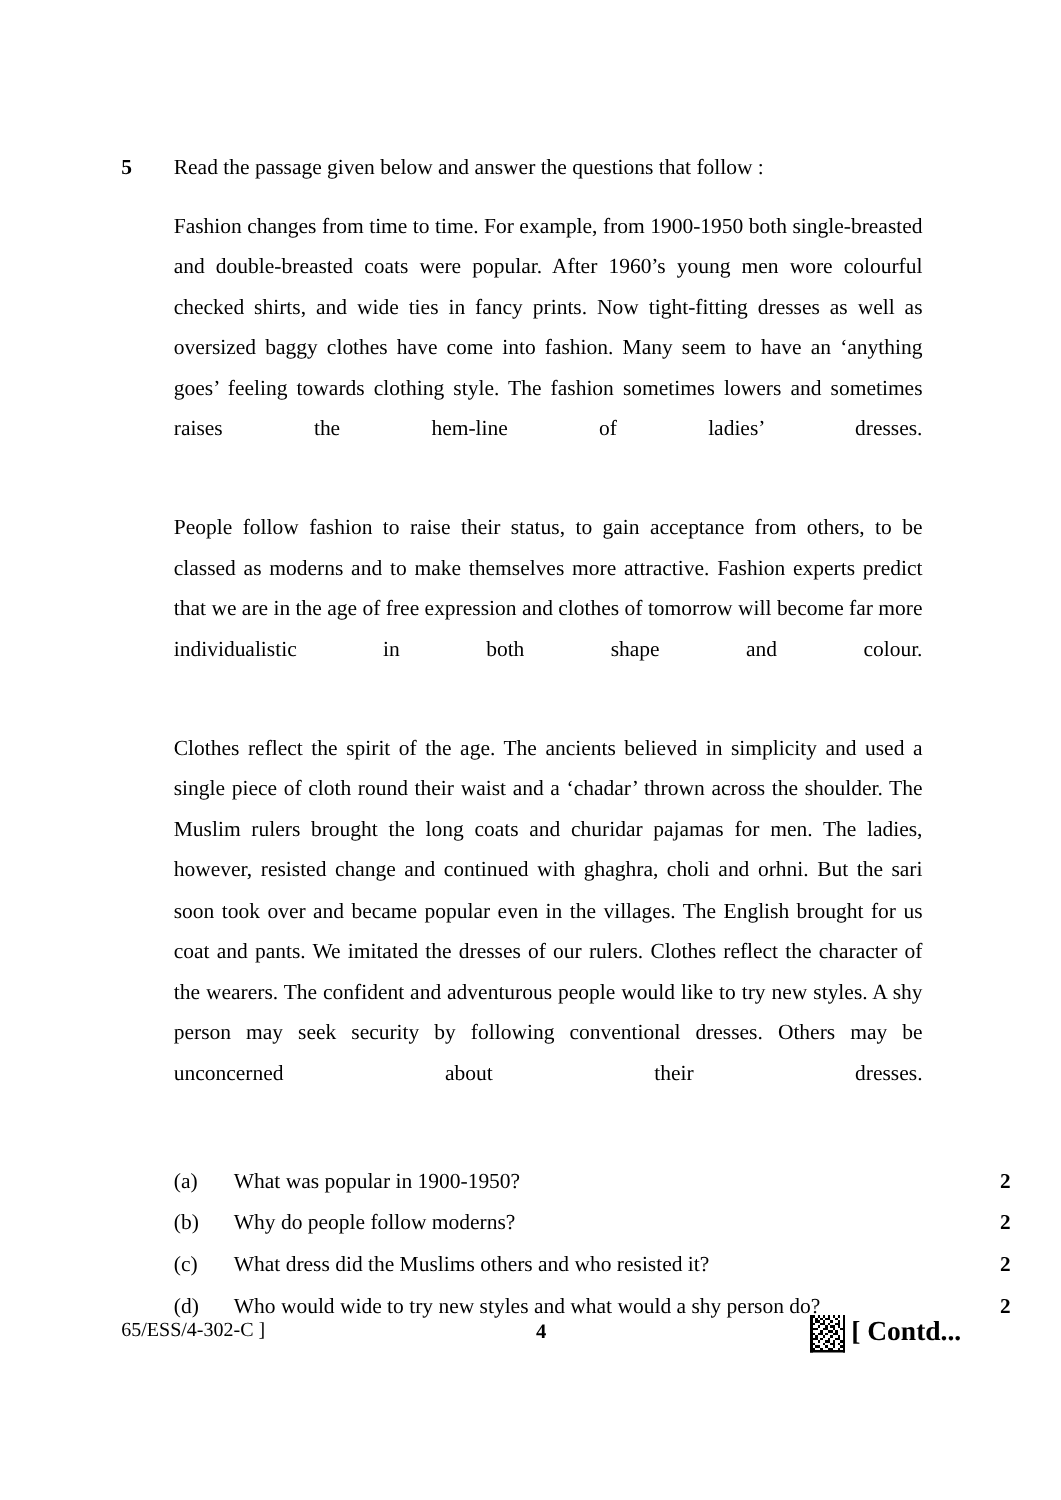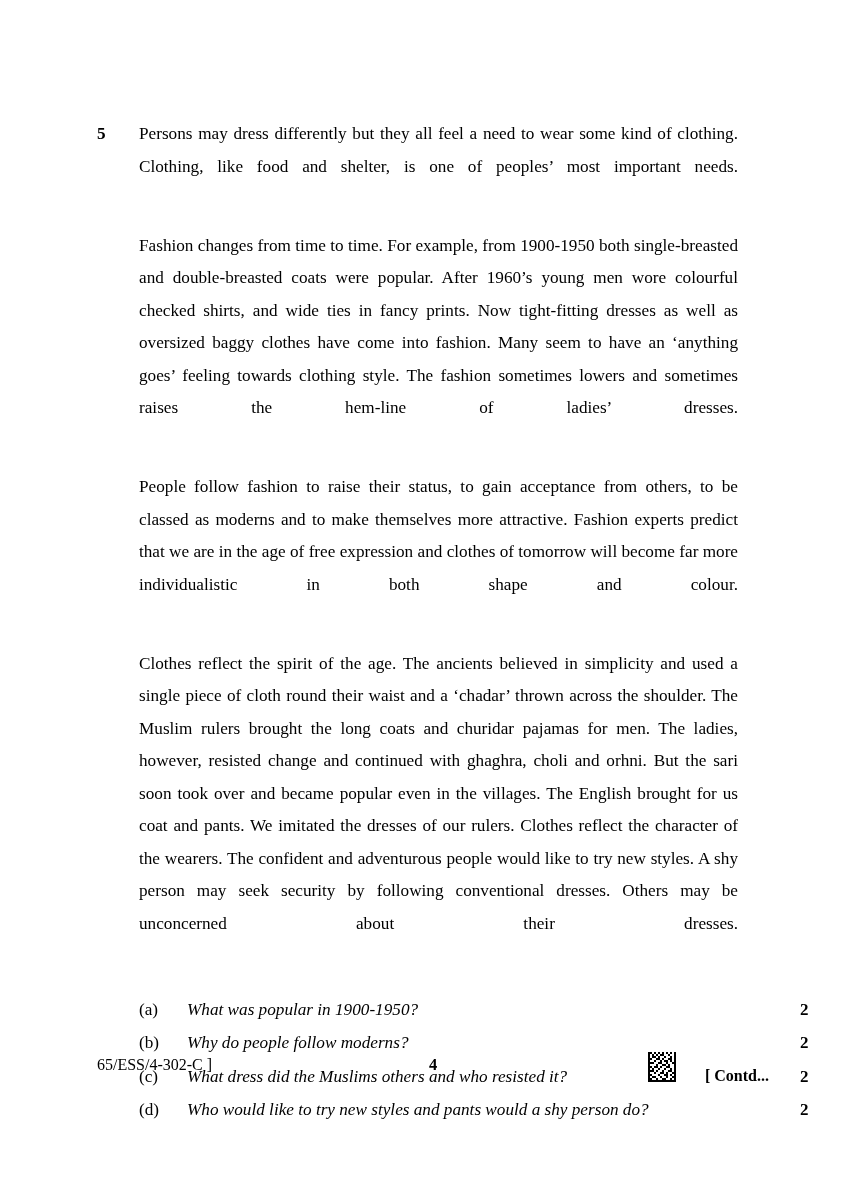--- a/index.html
+++ b/index.html
@@ -103,21 +103,20 @@
     left: 0;
     top: 0;
     width: 40px;
   }
 
   .subq-text {
     display: block;
     margin-left: 48px;
     margin-right: 80px;
     white-space: nowrap;
-    font-style: italic;
   }
 
   .marks {
     position: absolute;
     top: 0;
     left: 661px;
     width: 20px;
     text-align: left;
     font-weight: bold;
     font-size: 17px;
@@ -149,23 +148,23 @@
     width: 672px;
     text-align: center;
     font-weight: bold;
     font-size: 16.5px;
     line-height: 30px;
   }
 
   .footer-contd {
     position: absolute;
     right: 0;
-    top: 11px;
+    top: 0;
     font-weight: bold;
-    font-size: 16px;
+    font-size: 22px;
     line-height: 30px;
     white-space: nowrap;
   }
 
   .qr {
     position: absolute;
     left: 551px;
     top: 2px;
     width: 28px;
     height: 30px;
@@ -176,22 +175,22 @@
 <body>
 
 <div class="page">
 
   <div class="content">
 
     <div class="qblock">
       <div class="qnum">5</div>
       <div class="qbody">
 
-
-        <p class="para just-spacer">Persons may dress differently but they all feel a need to wear some kind of clothing. Clothing, like food and shelter, is one of peoples’ most important needs.</p>
+        <p class="para lead">Read the passage given below and answer the questions that follow :</p>
+
         <p class="para just-spacer">Fashion changes from time to time. For example, from 1900-1950 both single-breasted and double-breasted coats were popular. After 1960’s young men wore colourful checked shirts, and wide ties in fancy prints. Now tight-fitting dresses as well as oversized baggy clothes have come into fashion. Many seem to have an ‘anything goes’ feeling towards clothing style. The fashion sometimes lowers and sometimes raises the hem-line of ladies’ dresses.</p>
         <p class="para just-spacer">People follow fashion to raise their status, to gain acceptance from others, to be classed as moderns and to make themselves more attractive. Fashion experts predict that we are in the age of free expression and clothes of tomorrow will become far more individualistic in both shape and colour.</p>
         <p class="para just-spacer">Clothes reflect the spirit of the age. The ancients believed in simplicity and used a single piece of cloth round their waist and a ‘chadar’ thrown across the shoulder. The Muslim  rulers brought the long coats and churidar pajamas for men. The ladies, however, resisted change and continued with ghaghra, choli and orhni. But the sari soon took over and became popular even in the villages. The English brought for us coat and pants. We imitated the dresses of our rulers. Clothes reflect the character of the wearers. The confident and adventurous people would like to try new styles. A shy person may seek security by following conventional dresses. Others may be unconcerned about their dresses.</p>
 
         <div class="subq-list">
 
           <div class="subq">
             <span class="subq-label">(a)</span>
             <span class="subq-text">What was popular in 1900-1950?</span>
             <span class="marks">2</span>
@@ -204,21 +203,21 @@
           </div>
 
           <div class="subq">
             <span class="subq-label">(c)</span>
             <span class="subq-text">What dress did the Muslims others and who resisted it?</span>
             <span class="marks">2</span>
           </div>
 
           <div class="subq">
             <span class="subq-label">(d)</span>
-            <span class="subq-text">Who would like to try new styles and pants would a shy person do?</span>
+            <span class="subq-text">Who would wide to try new styles and what would a shy person do?</span>
             <span class="marks">2</span>
           </div>
 
         </div>
       </div>
     </div>
 
   </div>
 
   <div class="footer">

